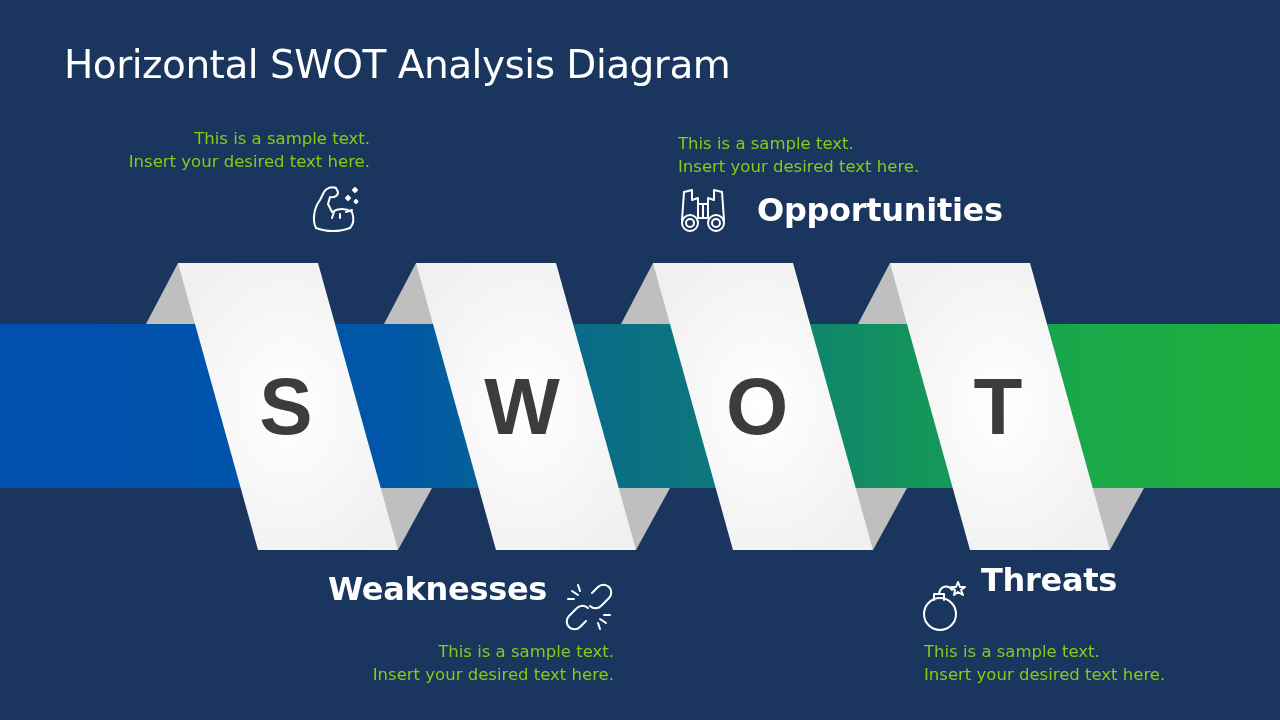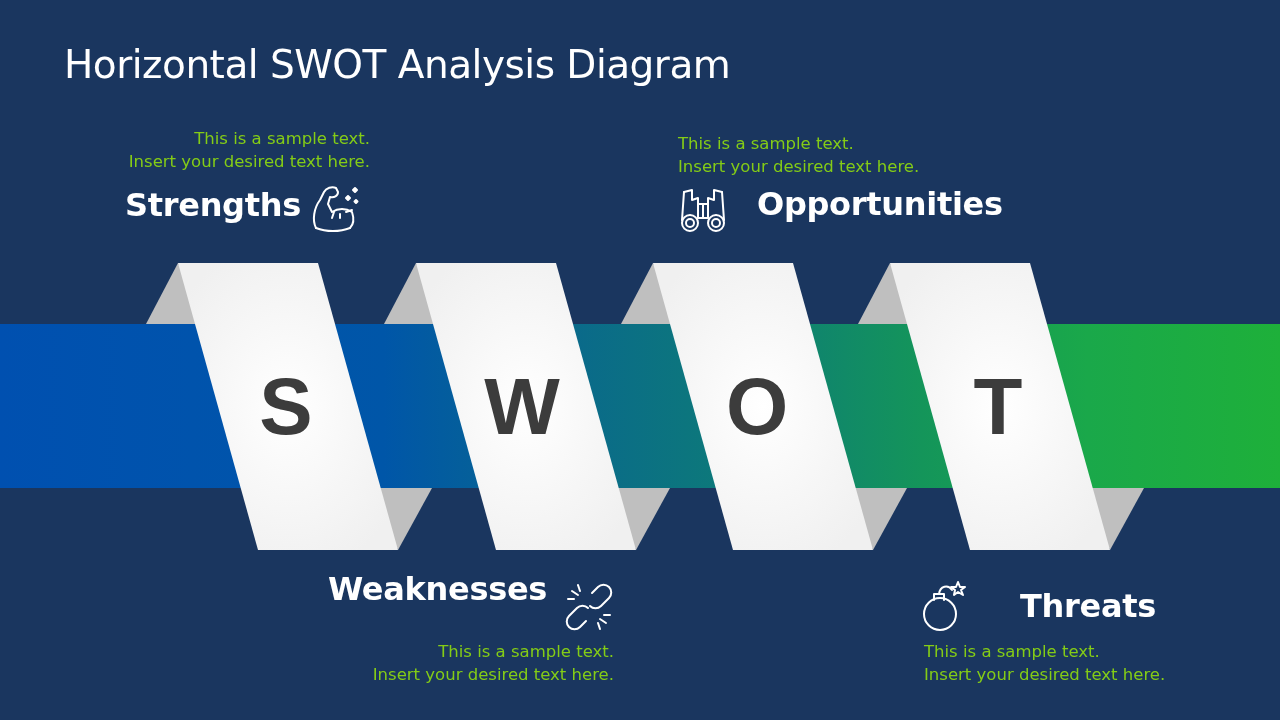--- a/index.html
+++ b/index.html
@@ -84,21 +84,20 @@
       <polygon points="1080,488 1144,488 1110,550" fill="#BFBFBF"></polygon>
       <polygon points="890,263 1030,263 1110,550 970,550" fill="url(#ribbonGrad)"></polygon>
       <text class="letter" x="998" y="434" text-anchor="middle">T</text>
     </g>
   </svg>
 
   <div class="desc right" style="right:910px; top:127px;">
     <div>This is a sample text.</div>
     <div>Insert your desired text here.</div>
   </div>
-  <div class="heading" style="left:125px; top:186px;">Strengths</div>
   <div class="icon" style="left:310px; top:182px;">
     <svg width="54" height="52" viewBox="0 0 54 52" fill="none" stroke="#FFFFFF" stroke-width="2" stroke-linecap="round" stroke-linejoin="round">
       <path d="M6 46 C2 38 4 26 10 18 L14 10 C16 6 22 4 26 6 L28 10 C28 14 24 16 20 15 L18 22 L22 30 C28 26 36 26 42 30 C44 36 44 42 40 46"></path>
       <path d="M6 46 C16 50 30 50 40 46"></path>
       <path d="M24 30 L22 36"></path>
       <path d="M30 32 L30 36"></path>
       <path d="M36 30 L42 28"></path>
       <path d="M45 6 l2 2 l-2 2 l-2 -2 z" fill="#FFFFFF"></path>
       <path d="M38 14 l2 2 l-2 2 l-2 -2 z" fill="#FFFFFF"></path>
       <path d="M46 18 l1.5 1.5 l-1.5 1.5 l-1.5 -1.5 z" fill="#FFFFFF"></path>
@@ -116,21 +115,21 @@
       <path d="M44 8 L36 6 L36 16 L30 14 L30 34"></path>
       <path d="M44 8 L46 36"></path>
       <rect x="20" y="20" width="10" height="14"></rect>
       <line x1="25" y1="20" x2="25" y2="34"></line>
       <circle cx="12" cy="39" r="8"></circle>
       <circle cx="12" cy="39" r="4"></circle>
       <circle cx="38" cy="39" r="8"></circle>
       <circle cx="38" cy="39" r="4"></circle>
     </svg>
   </div>
-  <div class="heading" style="left:757px; top:185px;">Opportunities</div>
+  <div class="heading" style="left:757px; top:191px;">Opportunities</div>
 
   <div class="heading" style="left:328px; top:570px;">Weaknesses</div>
   <div class="icon" style="left:564px; top:583px;">
     <svg width="50" height="48" viewBox="0 0 50 48" fill="none" stroke="#FFFFFF" stroke-width="2" stroke-linecap="round" stroke-linejoin="round">
       <path d="M28 10 L34 4 C37 1 42 1 45 4 C48 7 48 12 45 15 L37 23 C34 26 29 26 26 23"></path>
       <path d="M22 38 L16 44 C13 47 8 47 5 44 C2 41 2 36 5 33 L13 25 C16 22 21 22 24 25"></path>
       <line x1="8" y1="8" x2="14" y2="12"></line>
       <line x1="14" y1="2" x2="16" y2="8"></line>
       <line x1="4" y1="16" x2="10" y2="16"></line>
       <line x1="36" y1="36" x2="42" y2="40"></line>
@@ -144,19 +143,19 @@
   </div>
 
   <div class="icon" style="left:920px; top:580px;">
     <svg width="48" height="52" viewBox="0 0 48 52" fill="none" stroke="#FFFFFF" stroke-width="2" stroke-linecap="round" stroke-linejoin="round">
       <circle cx="20" cy="34" r="16"></circle>
       <path d="M14 20 L14 14 L24 14 L24 20"></path>
       <path d="M19 14 C20 6 28 4 32 10"></path>
       <path d="M38 2 L40 7 L45 7 L41 10 L43 15 L38 12 L34 15 L35 10 L31 7 L36 7 Z"></path>
     </svg>
   </div>
-  <div class="heading" style="left:981px; top:587px;margin-left:39px;">Threats</div>
+  <div class="heading" style="left:981px; top:561px;">Threats</div>
   <div class="desc" style="left:924px; top:640px;">
     <div>This is a sample text.</div>
     <div>Insert your desired text here.</div>
   </div>
 
 </div>
 
 </body></html>

